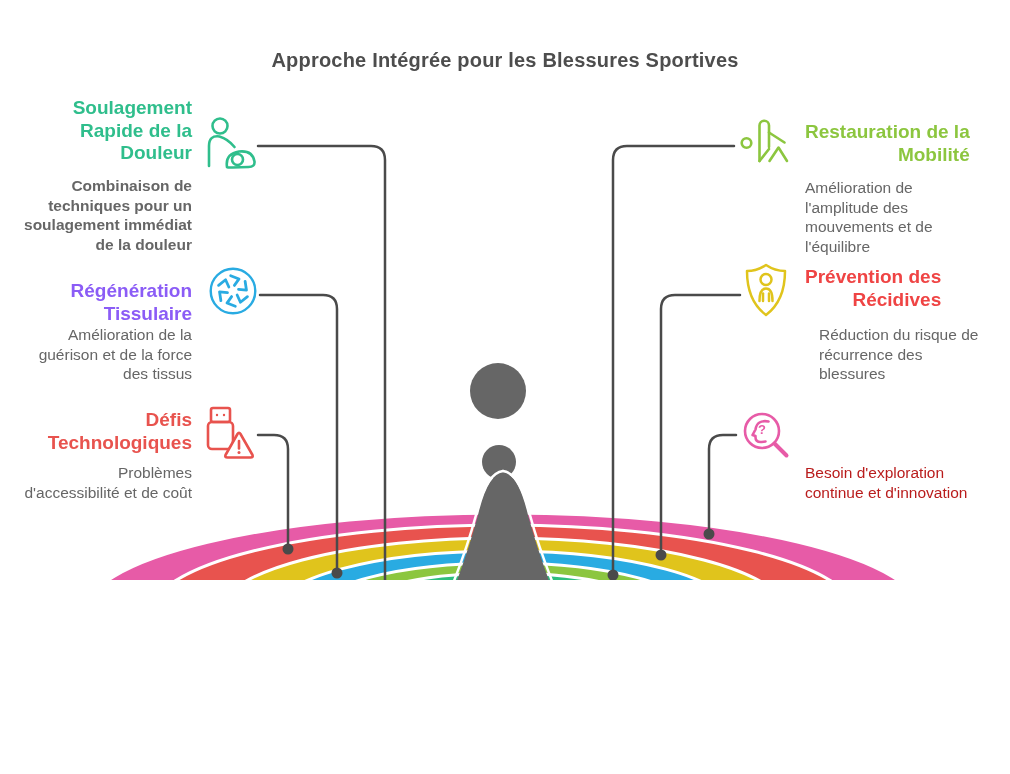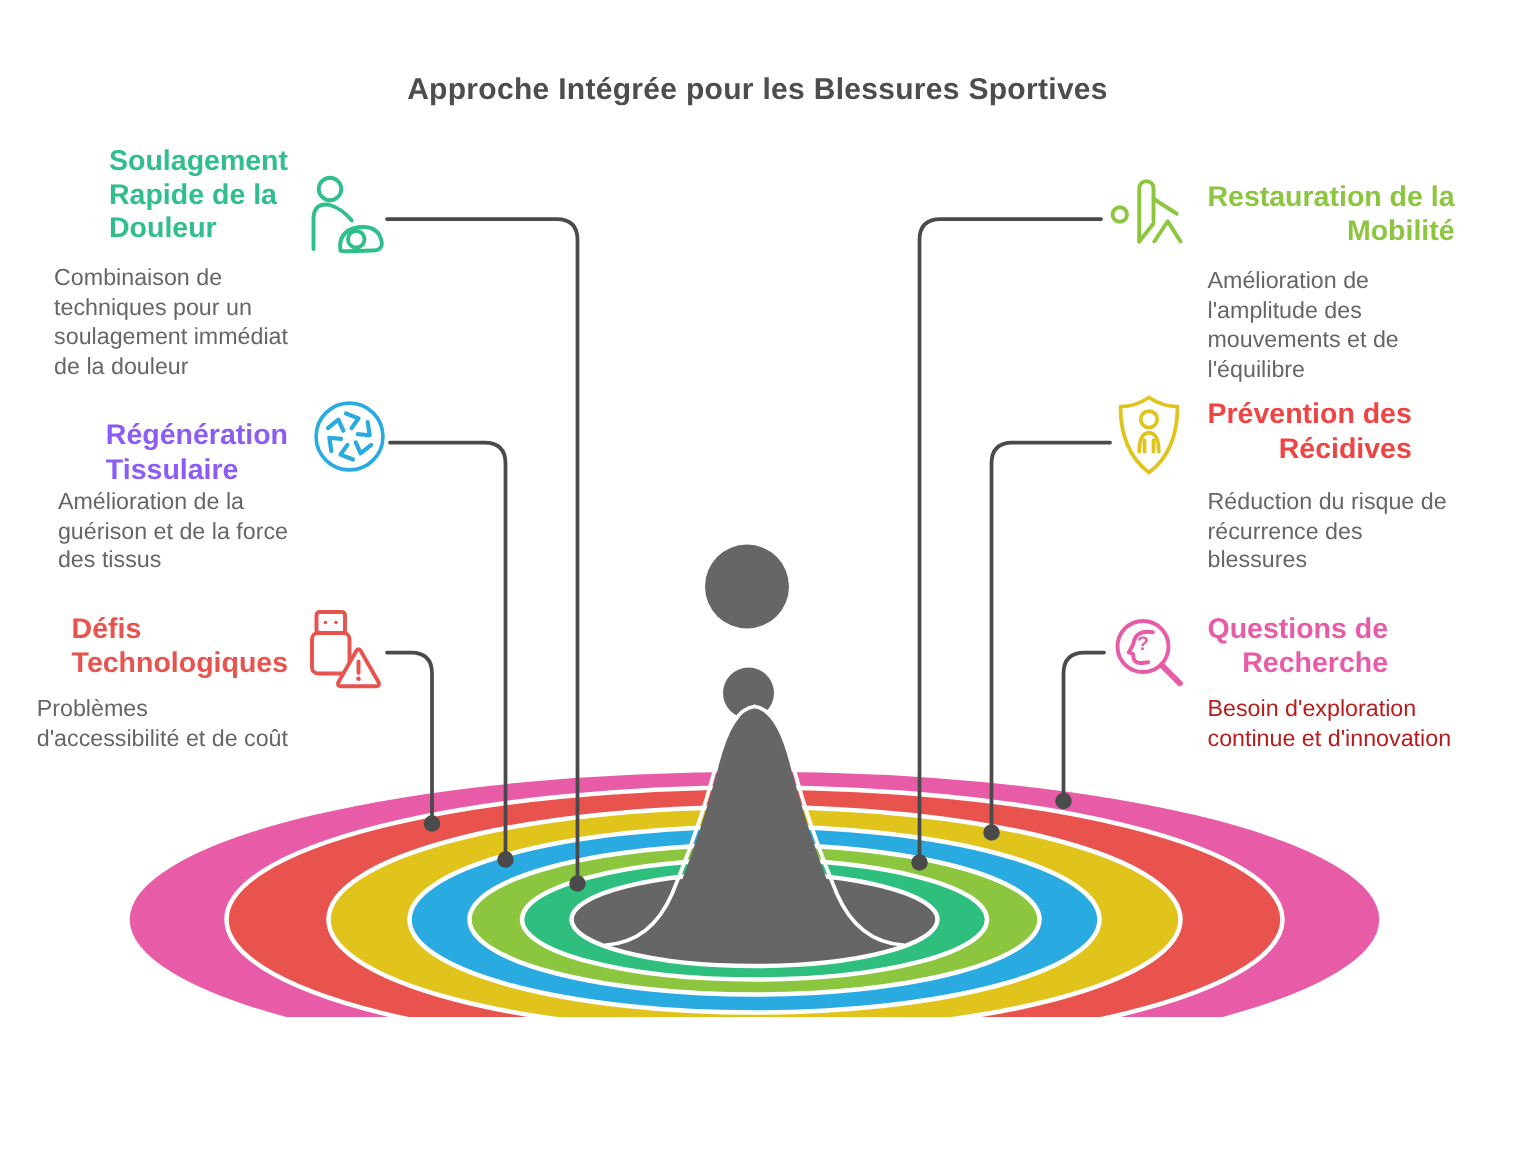--- a/index.html
+++ b/index.html
@@ -1,49 +1,49 @@
 <!DOCTYPE html>
 <html><head>
 <meta charset="utf-8">
 <style>
   html,body { margin:0; padding:0; background:#ffffff; }
   .canvas {
-    position:relative; width:1010px; height:678px; background:#ffffff;
+    position:relative; width:1010px; height:580px; background:#ffffff;
     font-family:"Liberation Sans", sans-serif; overflow:hidden;
   }
   .main-title {
     position:absolute; top:49px; left:0; right:0; text-align:center;
     font-size:20px; font-weight:bold; letter-spacing:.2px;
   }
   .item-title {
     position:absolute; font-size:19px; font-weight:bold; line-height:22.5px;
     white-space:pre-line;
     text-align:right;
   }
   .item-desc {
     position:absolute; font-size:15.5px; line-height:19.5px; white-space:pre-line;
   }
-  .ta-r { text-align:left; }
+  .ta-r { text-align:right; }
   .col-left  { right:818px; }
   .col-right { left:805px; }
   .icon { position:absolute; }
   .icon svg { display:block; }
   svg.scene { position:absolute; left:0; top:0; }
 </style>
 </head>
 <body>
 
 <div class="canvas">
 
   <div class="main-title" style="color: rgb(77, 77, 77);">Approche Intégrée pour les Blessures Sportives</div>
 
   <div class="item-title ta-r col-left" style="top: 97px; color: rgb(47, 190, 140);">Soulagement
 Rapide de la
 Douleur</div>
-  <div class="item-desc  ta-r col-left" style="top: 176px; color: rgb(102, 102, 102);">Combinaison de
+  <div class="item-desc  ta-r col-left" style="top: 176px; color: rgb(102, 102, 102); font-weight: bold;">Combinaison de
 techniques pour un
 soulagement immédiat
 de la douleur</div>
 
   <div class="item-title ta-r col-left" style="top: 280px; color: #8b5cf6;">Régénération
 Tissulaire</div>
   <div class="item-desc  ta-r col-left" style="top: 325px; color: rgb(102, 102, 102); margin-left: 15px;">Amélioration de la
 guérison et de la force
 des tissus</div>
 
@@ -54,26 +54,24 @@
 
   <div class="item-title col-right" style="top: 121px; color: rgb(140, 198, 63);">Restauration de la
 Mobilité</div>
   <div class="item-desc  col-right" style="top: 178px; color: rgb(102, 102, 102);">Amélioration de
 l'amplitude des
 mouvements et de
 l'équilibre</div>
 
   <div class="item-title col-right" style="top: 266px; color: #ef4444;">Prévention des
 Récidives</div>
-  <div class="item-desc  col-right" style="top: 325px; color: rgb(102, 102, 102);">Réduction du risque de
+  <div class="item-desc  col-right" style="top: 325px; color: rgb(102, 102, 102); margin-left: 14px;">Réduction du risque de
 récurrence des
 blessures</div>
 
-  <div class="item-title col-right" style="top: 409px; color: rgb(231, 91, 167);">Questions de
-Recherche</div>
   <div class="item-desc  col-right" style="top: 463px; color: #b91c1c;">Besoin d'exploration
 continue et d'innovation</div>
 
   <div class="icon" style="left: 200px; top: 116px; color: rgb(47, 190, 140);">
     <svg width="56" height="58" viewBox="0 0 56 58" fill="none" stroke="currentColor" stroke-width="2.6" stroke-linecap="round" stroke-linejoin="round">
       <circle cx="20" cy="10" r="7.5"></circle>
       <path d="M 9 50 V 30 Q 9 19 19.5 20.5 Q 28 23 34.5 31"></path>
       <path d="M 27 51 Q 25 38 39 35.5 Q 52.5 34 54.5 45.5 Q 55 51 48.5 51 L 32.5 51.5 Q 27.5 51.5 27 51 Z"></path>
       <circle cx="37.5" cy="43.5" r="5.5"></circle>
     </svg>

